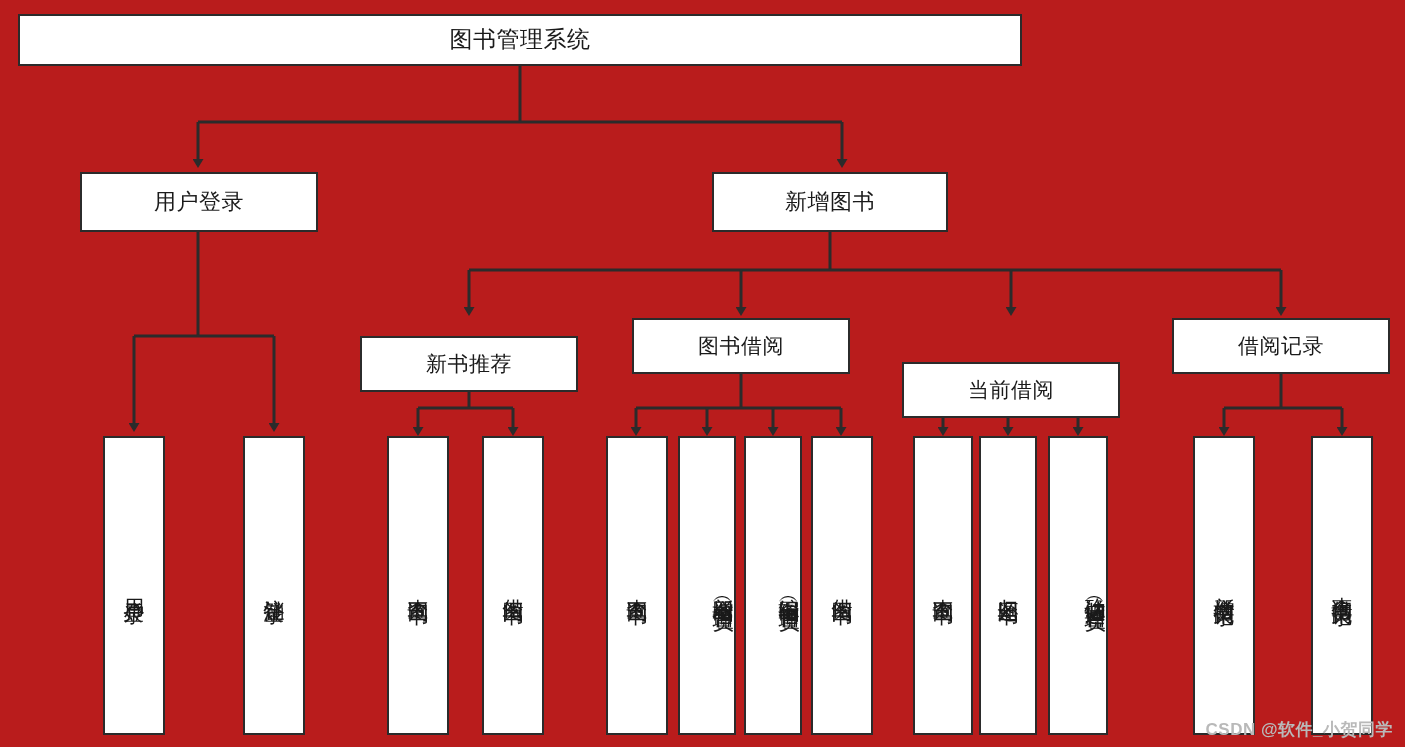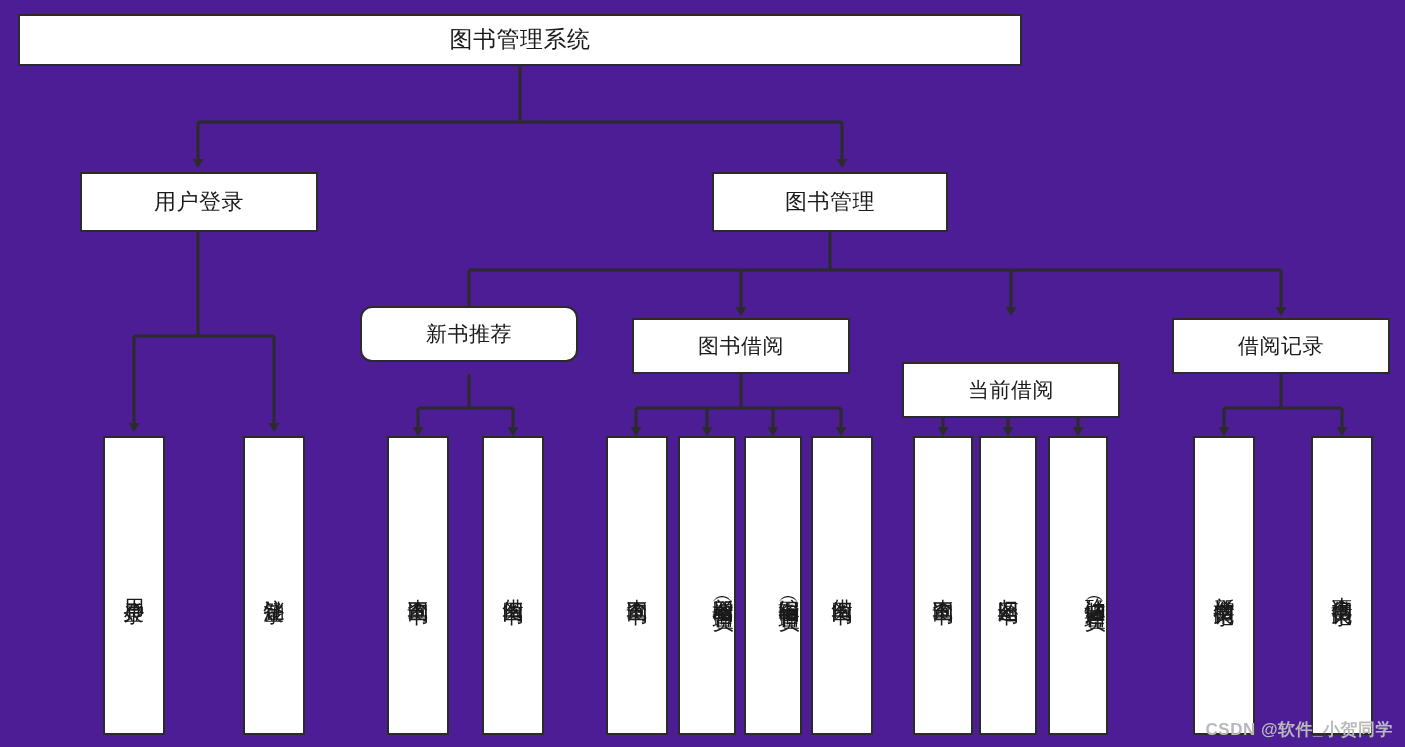--- a/index.html
+++ b/index.html
@@ -7,21 +7,21 @@
     padding: 0;
     background: #ffffff;
   }
   body {
     font-family: "Liberation Sans", "DejaVu Sans", sans-serif;
   }
   #canvas {
     position: relative;
     width: 1405px;
     height: 747px;
-    background: #4c1d95;
+    background: #b91c1c;
     overflow: hidden;
   }
   svg.edges {
     position: absolute;
     left: 0;
     top: 0;
     width: 1405px;
     height: 747px;
     pointer-events: none;
   }
@@ -130,24 +130,24 @@
   </svg>
 
   <div class="node node-root" style="left:18px; top:14px; width:1004px; height:52px;">
     <span class="label">图书管理系统</span>
   </div>
 
   <div class="node node-l1" style="left:80px; top:172px; width:238px; height:60px;">
     <span class="label">用户登录</span>
   </div>
   <div class="node node-l1" style="left:712px; top:172px; width:236px; height:60px;">
-    <span class="label">图书管理</span>
-  </div>
-
-  <div class="node node-l2" style="left:360px; top:306px; width:218px; height:56px;border-radius:12px;">
+    <span class="label">新增图书</span>
+  </div>
+
+  <div class="node node-l2" style="left:360px; top:336px; width:218px; height:56px;">
     <span class="label">新书推荐</span>
   </div>
   <div class="node node-l2" style="left:632px; top:318px; width:218px; height:56px;">
     <span class="label">图书借阅</span>
   </div>
   <div class="node node-l2" style="left:902px; top:318px; width:218px; height:56px;margin-top:44px;">
     <span class="label">当前借阅</span>
   </div>
   <div class="node node-l2" style="left:1172px; top:318px; width:218px; height:56px;">
     <span class="label">借阅记录</span>

